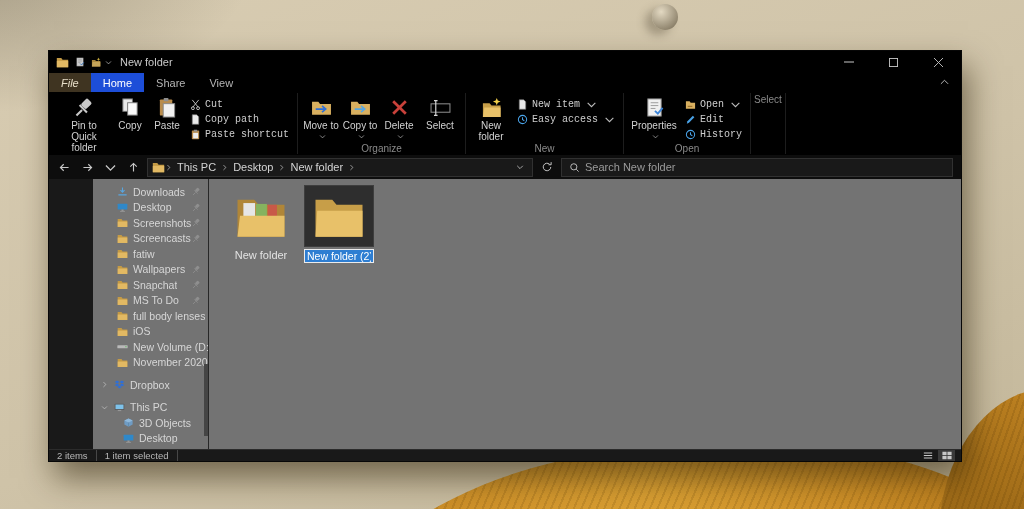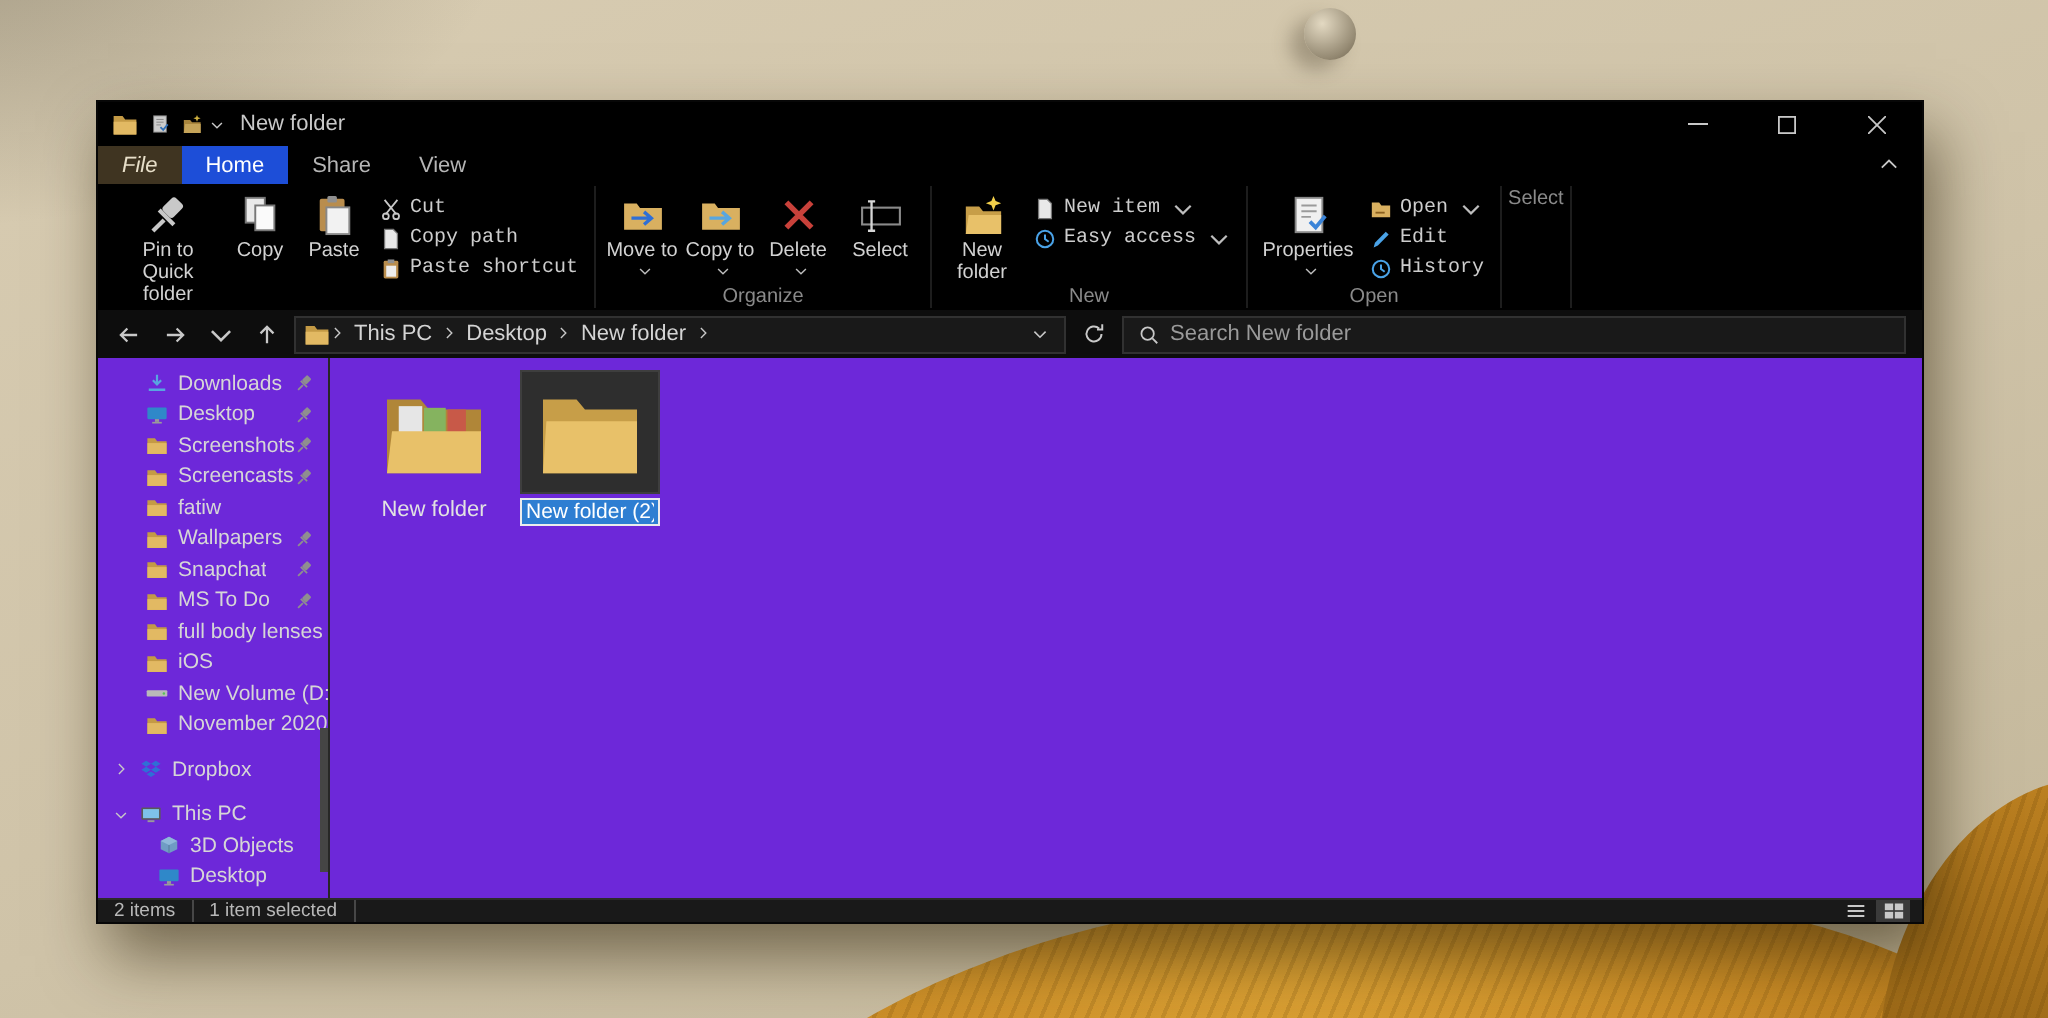--- a/index.html
+++ b/index.html
@@ -78,21 +78,21 @@
   .addr-caret { display:flex; padding:0 4px; }
   .refresh-btn { display:flex; width:18px; justify-content:center; }
   .refresh-btn svg { width:12px; height:12px; }
   .search-box { gap:5px; padding:0 7px; }
   .search-box svg { width:11px; height:11px; flex:none; }
   .search-box input { flex:1; min-width:0; background:transparent; border:none; outline:none;
      color:#c8c8c8; font-size:11px; font-family:"Liberation Sans", sans-serif; }
   .search-box input::placeholder { color:#9a9a9a; }
 
   
-  .wbody { flex:1; display:flex; min-height:0; background:#6d28d9; }
+  .wbody { flex:1; display:flex; min-height:0; background:#737373;margin-left:44px; }
   .sidebar { width:116px; flex:none; border-right:1px solid #272727; padding-top:5px;
      position:relative; overflow:hidden; }
   .side-item { height:15.5px; display:flex; align-items:center; gap:5px; padding-left:24px;
      position:relative; color:#d6d6d6; }
   .side-item.level1 { padding-left:8px; }
   .side-item.level2 { padding-left:30px; }
   .side-item.gap { margin-top:7px; }
   .side-item svg.si { width:11px; height:11px; flex:none; }
   .side-chevron { display:flex; width:8px; color:#8f8f8f; }
   .side-chevron svg { width:7px; height:7px; }

